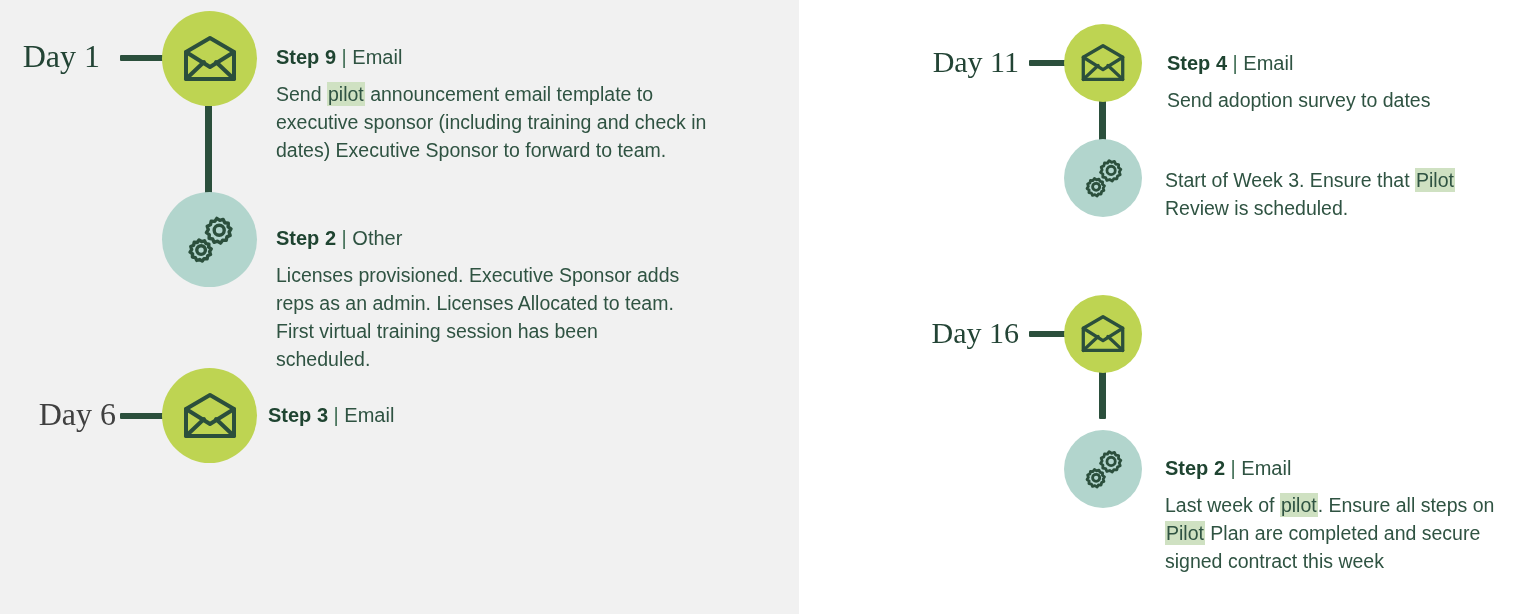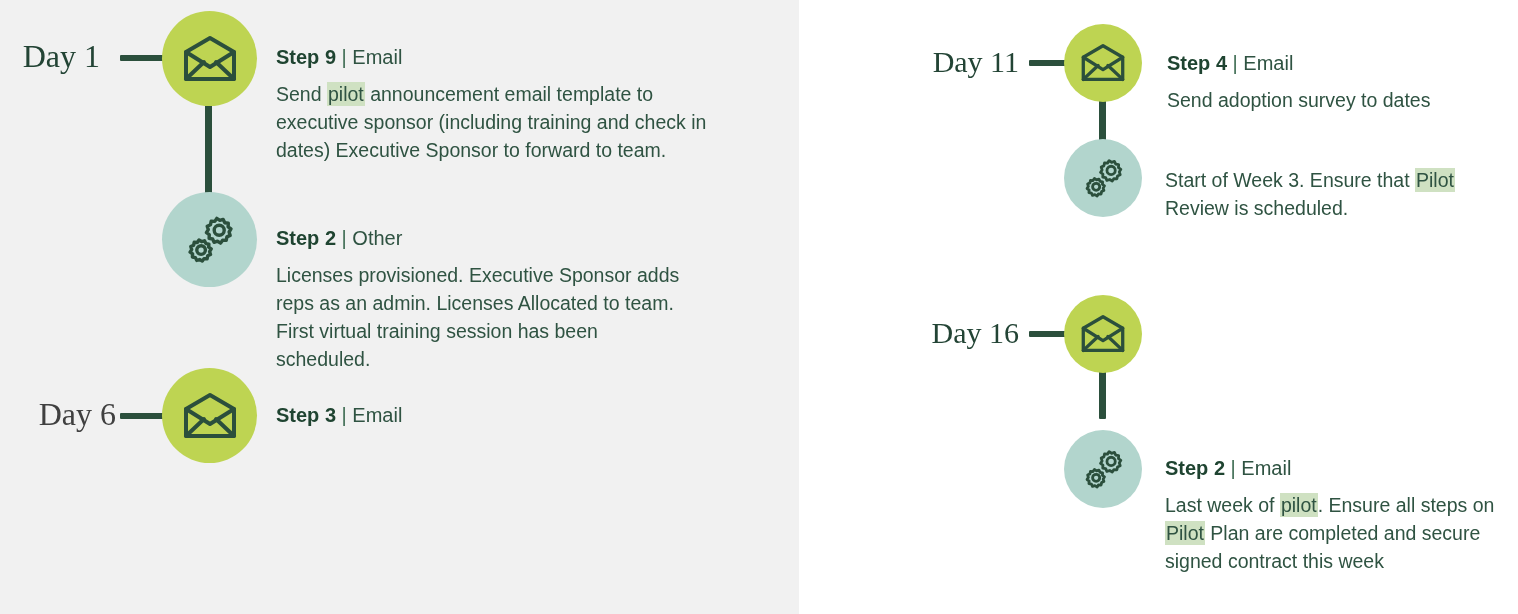--- a/index.html
+++ b/index.html
@@ -181,21 +181,21 @@
 
     <div class="step-block" style="left:276px; top:227px; width:420px;">
       <div class="step-head">
         <span class="step-num">Step 2</span>
         <span class="step-sep">|</span>
         <span class="step-kind">Other</span>
       </div>
       <p class="step-body">Licenses provisioned. Executive Sponsor adds reps as an admin. Licenses Allocated to team. First virtual training session has been scheduled.</p>
     </div>
 
-    <div class="step-block" style="left:276px; top:404px; width:460px;">
+    <div class="step-block" style="left:268px; top:404px; width:460px;">
       <div class="step-head">
         <span class="step-num">Step 3</span>
         <span class="step-sep">|</span>
         <span class="step-kind">Email</span>
       </div>
     </div>
   </div>
 
   <div class="panel panel-right" style="background: rgb(255, 255, 255);">
 

